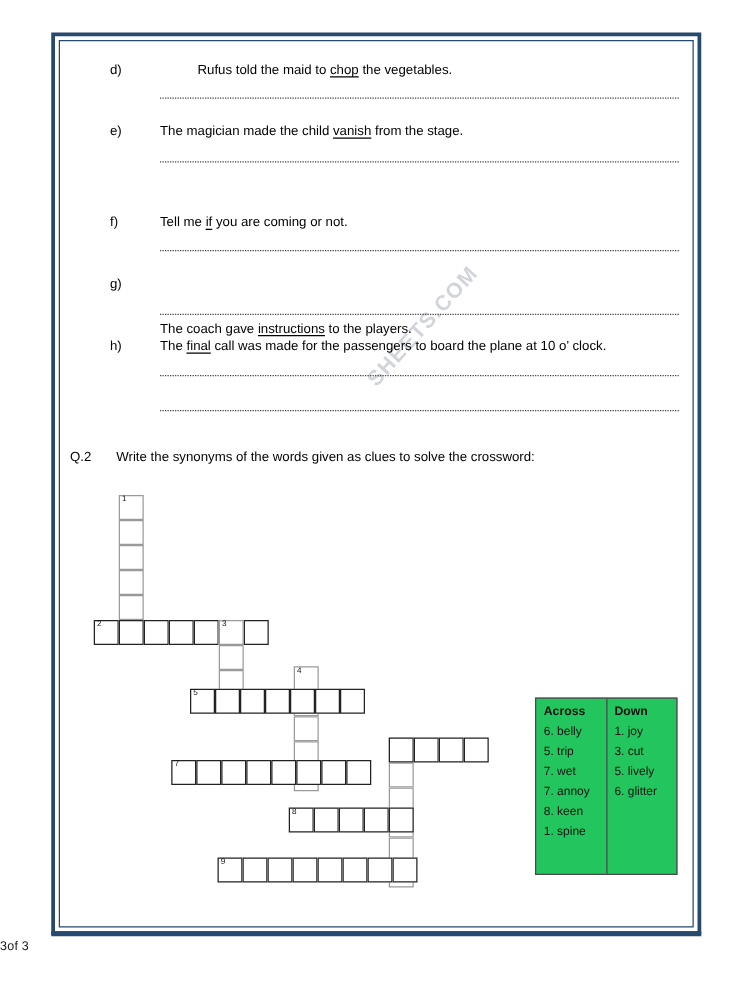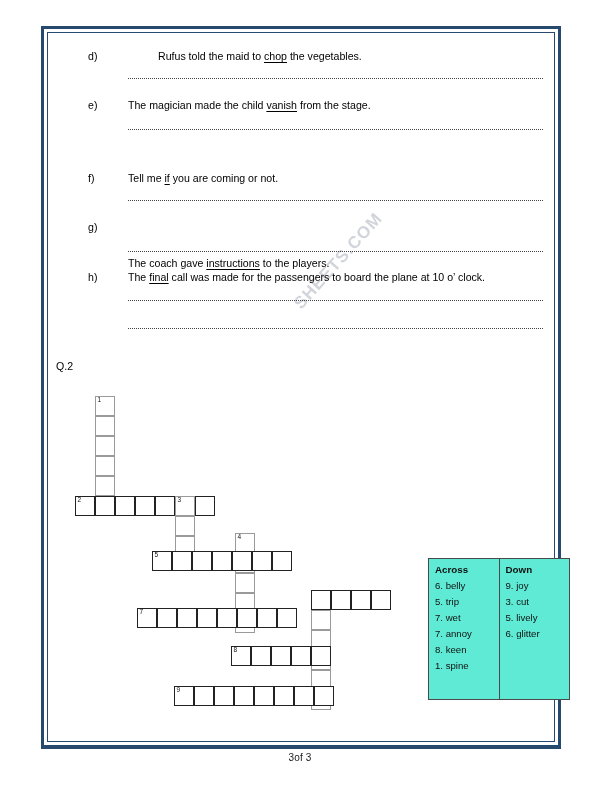--- a/index.html
+++ b/index.html
@@ -6,21 +6,21 @@
   body{width:600px;height:800px;background:#ffffff;font-family:"Liberation Sans",sans-serif;
        -webkit-font-smoothing:antialiased;overflow:hidden;}
   .page{position:absolute;left:0;top:0;width:600px;height:800px;background:#fff;}
 
   
   .frame-outer{position:absolute;left:41px;top:26px;width:520px;height:722px;
        border:3px solid #27496d;box-sizing:border-box;}
   .frame-inner{position:absolute;left:47px;top:32px;width:508px;height:710px;
        border:1px solid #27496d;box-sizing:border-box;}
   .footer-rule{position:absolute;left:41px;top:745px;width:520px;height:4px;background:#27496d;}
-  .footer-text{position:absolute;left:0;top:752px;width:600px;text-align:center;
+  .footer-text{position:absolute;left:0;top:752px;width:600px;
        font-size:10px;color:#1a1a1a;letter-spacing:.2px;}
 
   
   .watermark{position:absolute;left:290px;top:300px;width:160px;height:110px;
        font-size:17px;color:#c9cdd4;font-weight:600;letter-spacing:1px;
        transform:rotate(-48deg);transform-origin:left top;white-space:nowrap;
        opacity:.85;pointer-events:none;}
 
   
   .qitem{position:absolute;font-size:10.6px;color:#000;line-height:1.25;}
@@ -31,22 +31,22 @@
   .qmain{position:absolute;font-size:10.6px;color:#000;}
 
   
   .grid{position:absolute;left:0;top:0;}
   .cell{position:absolute;width:20px;height:20px;border:1px solid #9a9a9a;
         box-sizing:border-box;background:#fff;}
   .cell.s{border-color:#222;}
   .cnum{position:absolute;font-size:6.5px;color:#111;left:1.5px;top:0px;line-height:1;}
 
   
-  .clues{position:absolute;left:428px;top:558px;width:142px;height:142px;
-         border:1px solid #4a4a4a;box-sizing:border-box;background:#5eead4;
+  .clues{position:absolute;left:428px;top:558px;width:114px;height:142px;
+         border:1px solid #4a4a4a;box-sizing:border-box;background:#22c55e;
          display:flex;font-size:9.6px;color:#111;}
   .clues .col{flex:1;padding:5px 0 0 6px;box-sizing:border-box;}
   .clues .col.left{border-right:1px solid #4a4a4a;}
   .clues .hd{font-weight:bold;margin-bottom:5.5px;font-size:9.8px;}
   .clues .ci{margin-bottom:5.5px;line-height:1.1;}
 </style>
 </head>
 <body>
 
 <div class="page">
@@ -69,20 +69,21 @@
       <div class="qlabel" style="left: 88px; top: 221px;">g)</div>
       <div class="qitem" style="left: 128px; top: 221px; margin-top: 36px;">The coach gave <u class="ul">instructions</u> to the players.</div>
       <div class="dots" style="left: 128px; top: 250px; width: 415px;"></div>
       <div class="qlabel" style="left: 88px; top: 271px;">h)</div>
       <div class="qitem" style="left: 128px; top: 271px;">The <u class="ul">final</u> call was made for the passengers to board the plane at 10 o’ clock.</div>
       <div class="dots" style="left: 128px; top: 299px; width: 415px;"></div>
       <div class="dots" style="left: 128px; top: 327px; width: 415px;"></div>
     </div>
 
   <div class="qlabel" style="left:56px;top:360px;">Q.2</div>
+  <div class="qmain" style="left:93px;top:360px;">Write the synonyms of the words given as clues to solve the crossword:</div>
 
   <div class="grid" id="crossword-grid">
       <div class="cell" style="left: 95px; top: 396px;">
         <span class="cnum">1</span>
       </div>
       <div class="cell" style="left: 95px; top: 416px;"></div>
       <div class="cell" style="left: 95px; top: 436px;"></div>
       <div class="cell" style="left: 95px; top: 456px;"></div>
       <div class="cell" style="left: 95px; top: 476px;"></div>
       <div class="cell" style="left: 95px; top: 496px;"></div>
@@ -162,21 +163,21 @@
       <div class="hd">Across</div>
       <div class="ci">6. belly</div>
       <div class="ci">5. trip</div>
       <div class="ci">7. wet</div>
       <div class="ci">7. annoy</div>
       <div class="ci">8. keen</div>
       <div class="ci">1. spine</div>
     </div>
     <div class="col">
       <div class="hd">Down</div>
-      <div class="ci">9. joy</div>
+      <div class="ci">1. joy</div>
       <div class="ci">3. cut</div>
       <div class="ci">5. lively</div>
       <div class="ci">6. glitter</div>
     </div>
   </div>
 
   <div class="footer-rule"></div>
   <div class="footer-text">3of 3</div>
 
 </div>

